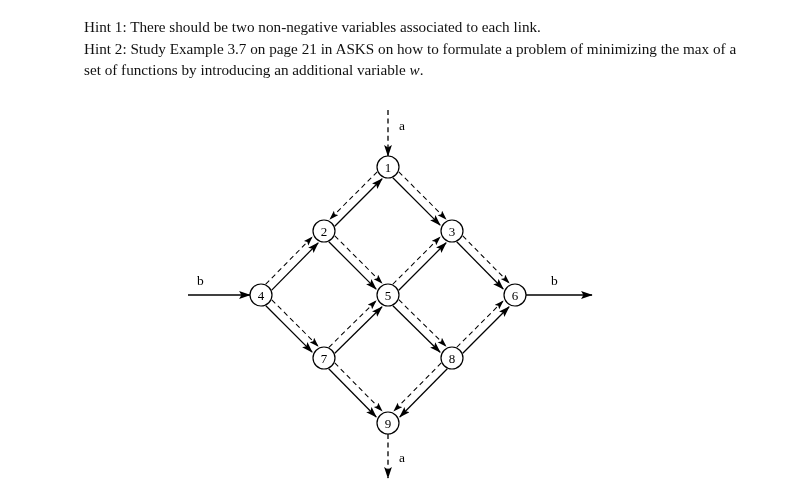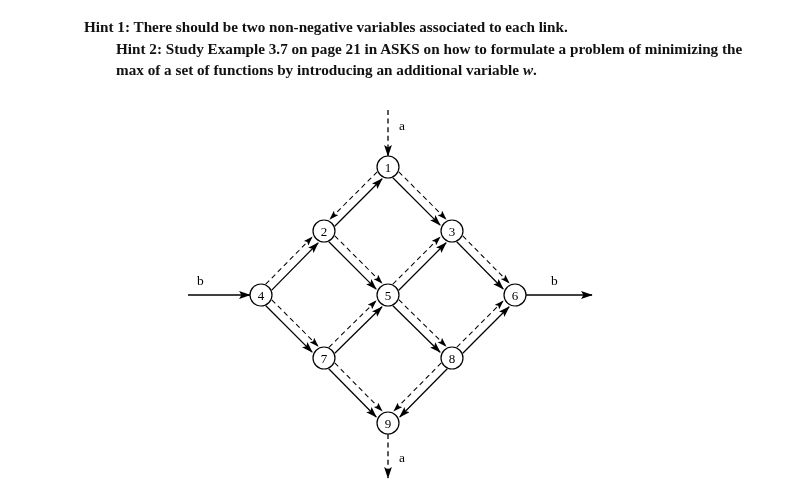--- a/index.html
+++ b/index.html
@@ -13,22 +13,22 @@
   }
   #hint-block{
     position:absolute;
     left:84px;
     top:16px;
     width:660px;
     font-size:15.2px;
     line-height:21.5px;
     color:#111111;
   }
-  #hint-block .line{white-space:normal;font-weight:bold;}
-  #hint-block .hint2{margin-top:0px;margin-left:32px;}
+  #hint-block .line{white-space:normal;}
+  #hint-block .hint2{margin-top:0px;}
   .mathvar{font-style:italic;font-family:"Liberation Serif",serif;}
   #diagram-wrap{
     position:absolute;
     left:0;top:92px;
     width:800px;height:411px;
   }
   svg{display:block;}
   text{font-family:"Liberation Serif", serif;}
 </style>
 </head>

